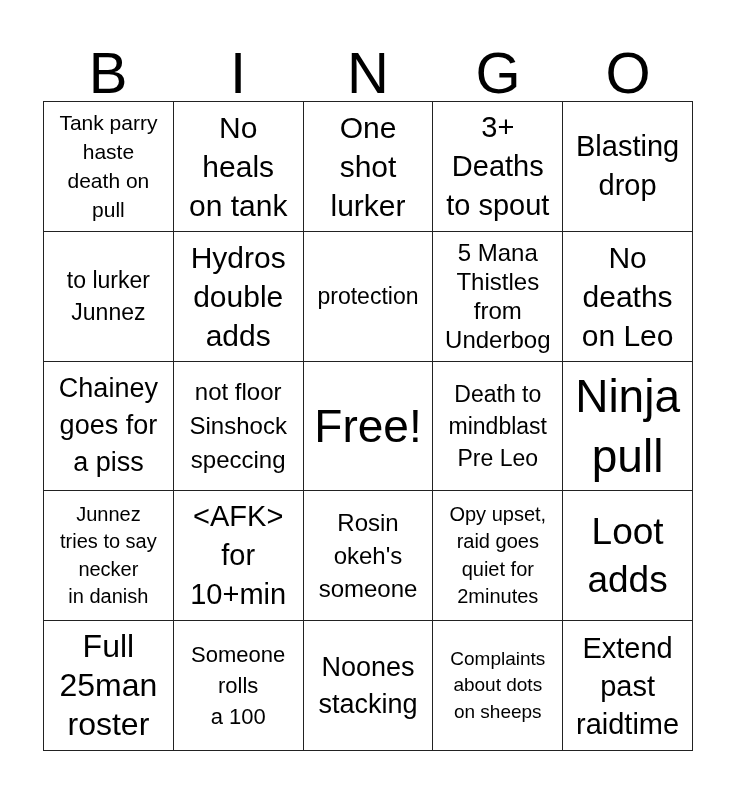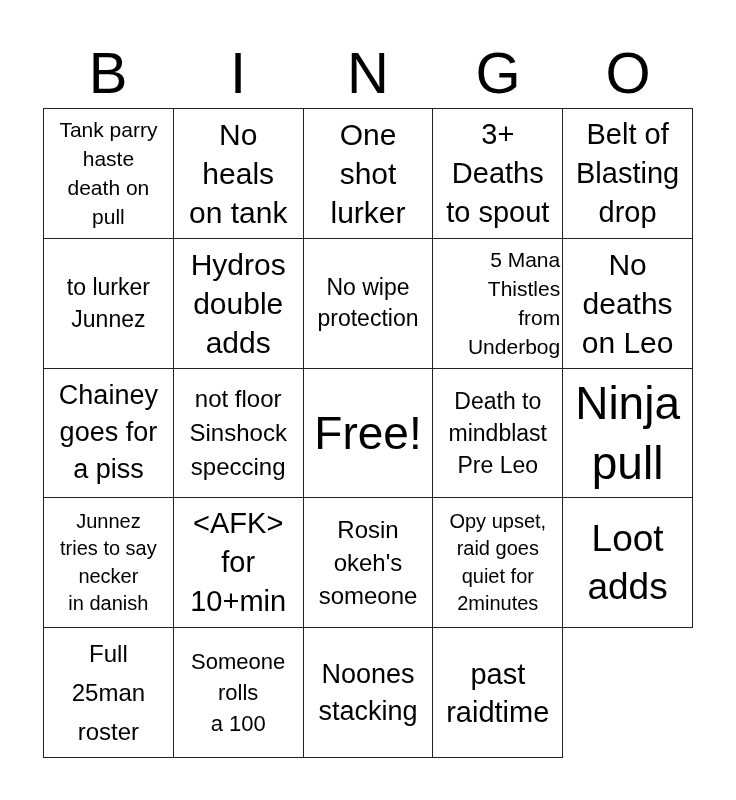--- a/index.html
+++ b/index.html
@@ -26,21 +26,21 @@
     .header-letter {
       width: 130px;
       text-align: center;
       font-size: 58px;
       line-height: 66px;
       font-weight: normal;
     }
     .grid {
       position: absolute;
       left: 43px;
-      top: 108px;
+      top: 101px;
       width: 650px;
       height: 650px;
       display: grid;
       grid-template-columns: repeat(5, 1fr);
       grid-template-rows: repeat(5, 1fr);
       border-top: 1.5px solid #222;
       border-left: 1.5px solid #222;
       box-sizing: border-box;
     }
     .cell {
@@ -88,38 +88,36 @@
       <span class="line">One</span>
       <span class="line">shot</span>
       <span class="line">lurker</span>
     </div>
     <div class="cell" title="3+ Deaths to spout" style="font-size: 29px; line-height: 39px;">
       <span class="line">3+</span>
       <span class="line">Deaths</span>
       <span class="line">to spout</span>
     </div>
     <div class="cell" title="Belt of Blasting drop" style="font-size: 29px; line-height: 39px;">
-      <span class="line">Belt of</span>
       <span class="line">Blasting</span>
       <span class="line">drop</span>
     </div>
     <div class="cell" title="Melee die to lurker Melee" style="font-size: 23px; line-height: 32px;">
       <span class="line">to lurker</span>
       <span class="line">Junnez</span>
     </div>
     <div class="cell" title="Hydros double adds" style="font-size: 30px; line-height: 39px;">
       <span class="line">Hydros</span>
       <span class="line">double</span>
       <span class="line">adds</span>
     </div>
     <div class="cell" title="No wipe protection" style="font-size: 23px; line-height: 31px;">
-      <span class="line">No wipe</span>
       <span class="line">protection</span>
     </div>
-    <div class="cell" title="5 Mana Thistles from Underbog" style="font-size: 21px; line-height: 29px; align-items: flex-end;">
+    <div class="cell" title="5 Mana Thistles from Underbog" style="font-size: 24px; line-height: 29px;">
       <span class="line">5 Mana</span>
       <span class="line">Thistles</span>
       <span class="line">from</span>
       <span class="line">Underbog</span>
     </div>
     <div class="cell" title="No deaths on Leo" style="font-size: 30px; line-height: 39px;">
       <span class="line">No</span>
       <span class="line">deaths</span>
       <span class="line">on Leo</span>
     </div>
@@ -164,31 +162,37 @@
     <div class="cell" title="Opy upset, raid goes quiet for 2minutes" style="font-size: 20px; line-height: 27.5px;">
       <span class="line">Opy upset,</span>
       <span class="line">raid goes</span>
       <span class="line">quiet for</span>
       <span class="line">2minutes</span>
     </div>
     <div class="cell" title="Loot drama" style="font-size: 37px; line-height: 48px;">
       <span class="line">Loot</span>
       <span class="line">adds</span>
     </div>
-    <div class="cell" title="Full 25man roster" style="font-size: 24px; line-height: 39px;">
+    <div class="cell" title="Full 25man roster" style="font-size: 32px; line-height: 39px;">
       <span class="line">Full</span>
       <span class="line">25man</span>
       <span class="line">roster</span>
     </div>
     <div class="cell" title="Someone rolls a 100" style="font-size: 22px; line-height: 31px;">
       <span class="line">Someone</span>
       <span class="line">rolls</span>
       <span class="line">a 100</span>
     </div>
     <div class="cell" title="Noones stacking" style="font-size: 27px; line-height: 37px;">
       <span class="line">Noones</span>
       <span class="line">stacking</span>
     </div>
+    <div class="cell" title="Complaints about dots on sheeps" style="font-size: 19px; line-height: 26.5px;">
+      <span class="line">Complaints</span>
+      <span class="line">about dots</span>
+      <span class="line">on sheeps</span>
+    </div>
     <div class="cell" title="Extend past raidtime" style="font-size: 29px; line-height: 38px;">
+      <span class="line">Extend</span>
       <span class="line">past</span>
       <span class="line">raidtime</span>
     </div>
   </div>
 
 </body></html>

